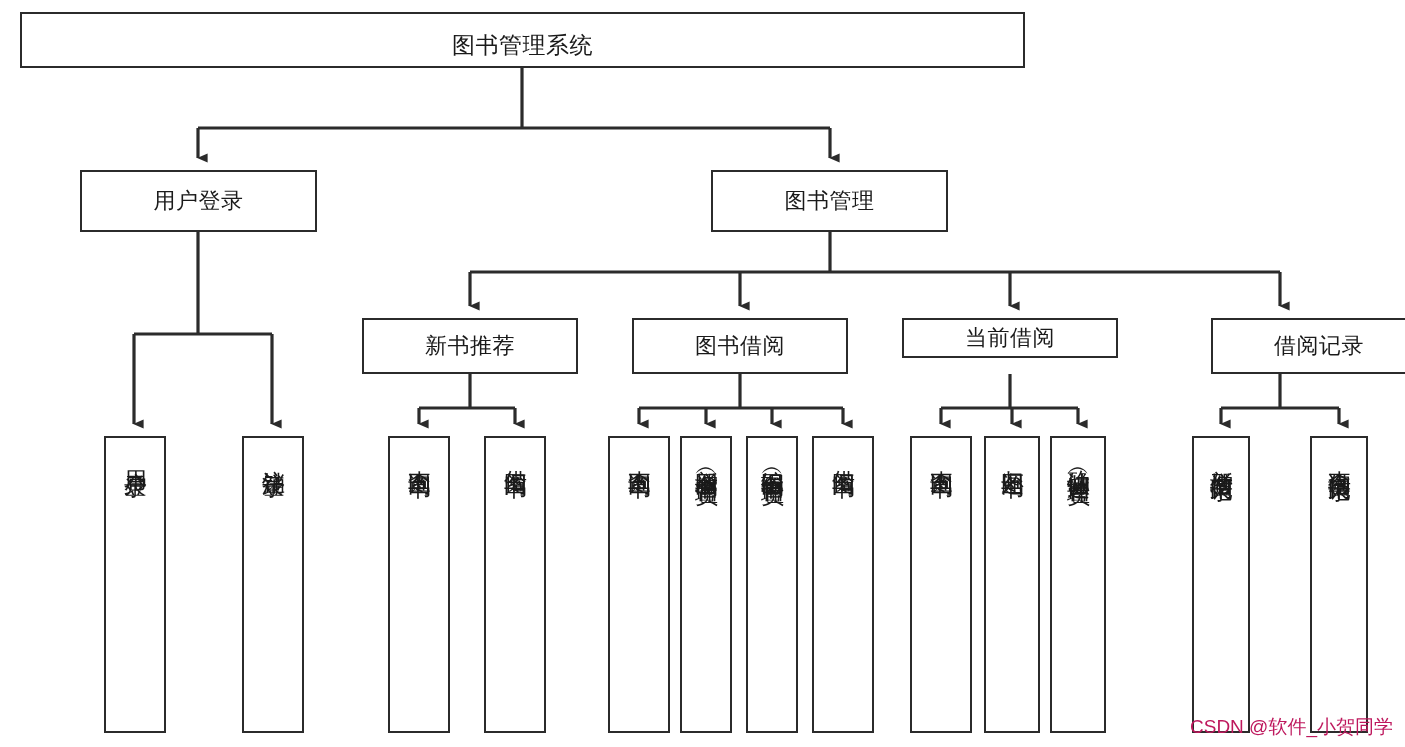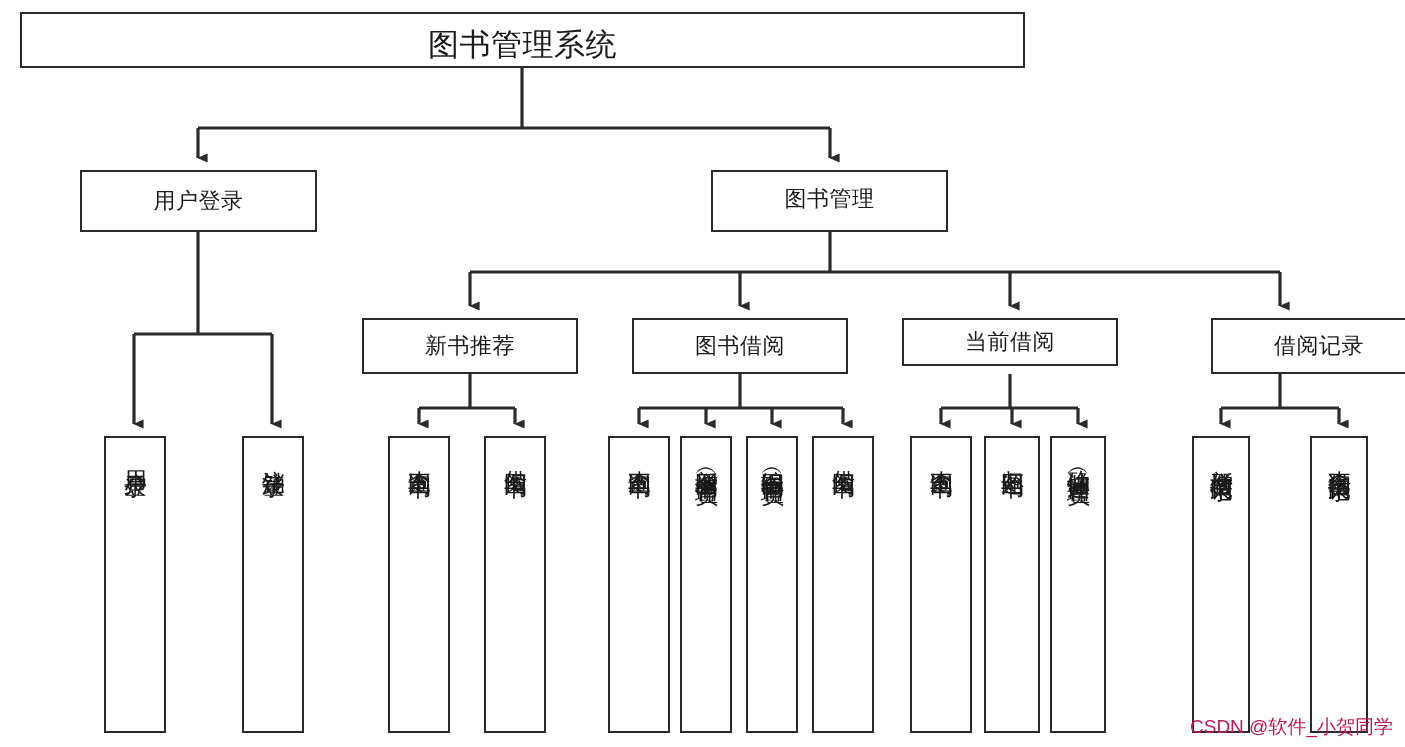--- a/index.html
+++ b/index.html
@@ -41,21 +41,21 @@
     letter-spacing: 0.5px;
     white-space: nowrap;
     text-align: center;
   }
   
   .node.horiz .node-label {
     font-size: 22px;
     line-height: 1.1;
   }
   .node.root .node-label {
-    font-size: 31px;
+    font-size: 23px;
     margin-top: 11px;
   }
   
   .node.vert {
     align-items: flex-start;
     justify-content: center;
     padding-top: 14px;
   }
   .node.vert .node-label {
     writing-mode: vertical-rl;
@@ -145,33 +145,33 @@
   </svg>
 
   <div class="node horiz root" style="left:20px; top:12px; width:1005px; height:56px;">
     <span class="node-label">图书管理系统</span>
   </div>
 
   <div class="node horiz" style="left:80px; top:170px; width:237px; height:62px;">
     <span class="node-label">用户登录</span>
   </div>
 
-  <div class="node horiz" style="left:711px; top:170px; width:237px; height:62px;font-family:Liberation Mono, monospace;">
+  <div class="node horiz" style="left:711px; top:170px; width:237px; height:62px;">
     <span class="node-label">图书管理</span>
   </div>
 
   <div class="node horiz" style="left:362px; top:318px; width:216px; height:56px;">
     <span class="node-label">新书推荐</span>
   </div>
 
   <div class="node horiz" style="left:632px; top:318px; width:216px; height:56px;">
     <span class="node-label">图书借阅</span>
   </div>
 
-  <div class="node horiz" style="left:902px; top:318px; width:216px; height:48px;">
+  <div class="node horiz" style="left:902px; top:318px; width:216px; height:40px;">
     <span class="node-label">当前借阅</span>
   </div>
 
   <div class="node horiz" style="left:1172px; top:318px; width:216px; height:56px;margin-left:39px;">
     <span class="node-label">借阅记录</span>
   </div>
 
   <div class="node vert" style="left:104px; top:436px; width:62px; height:297px;">
     <span class="node-label">用户登录</span>
   </div>

